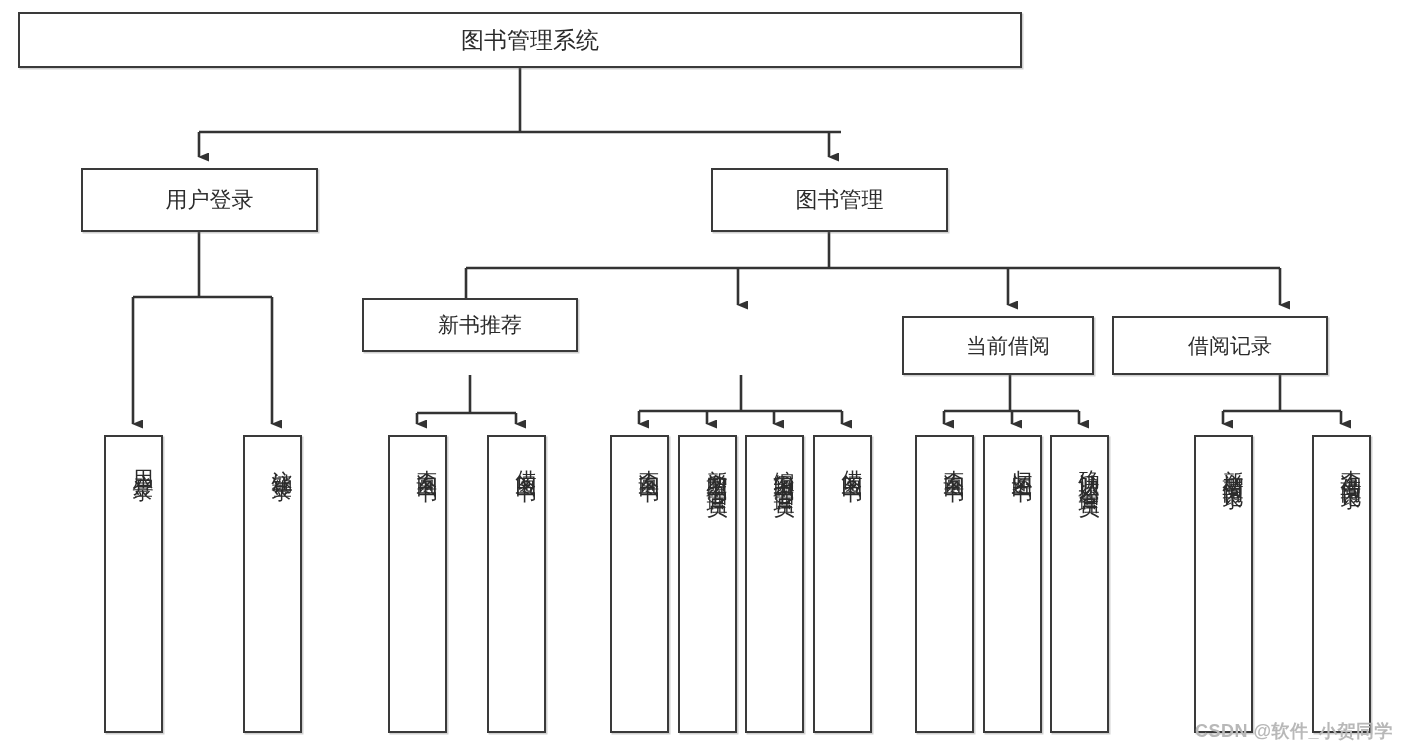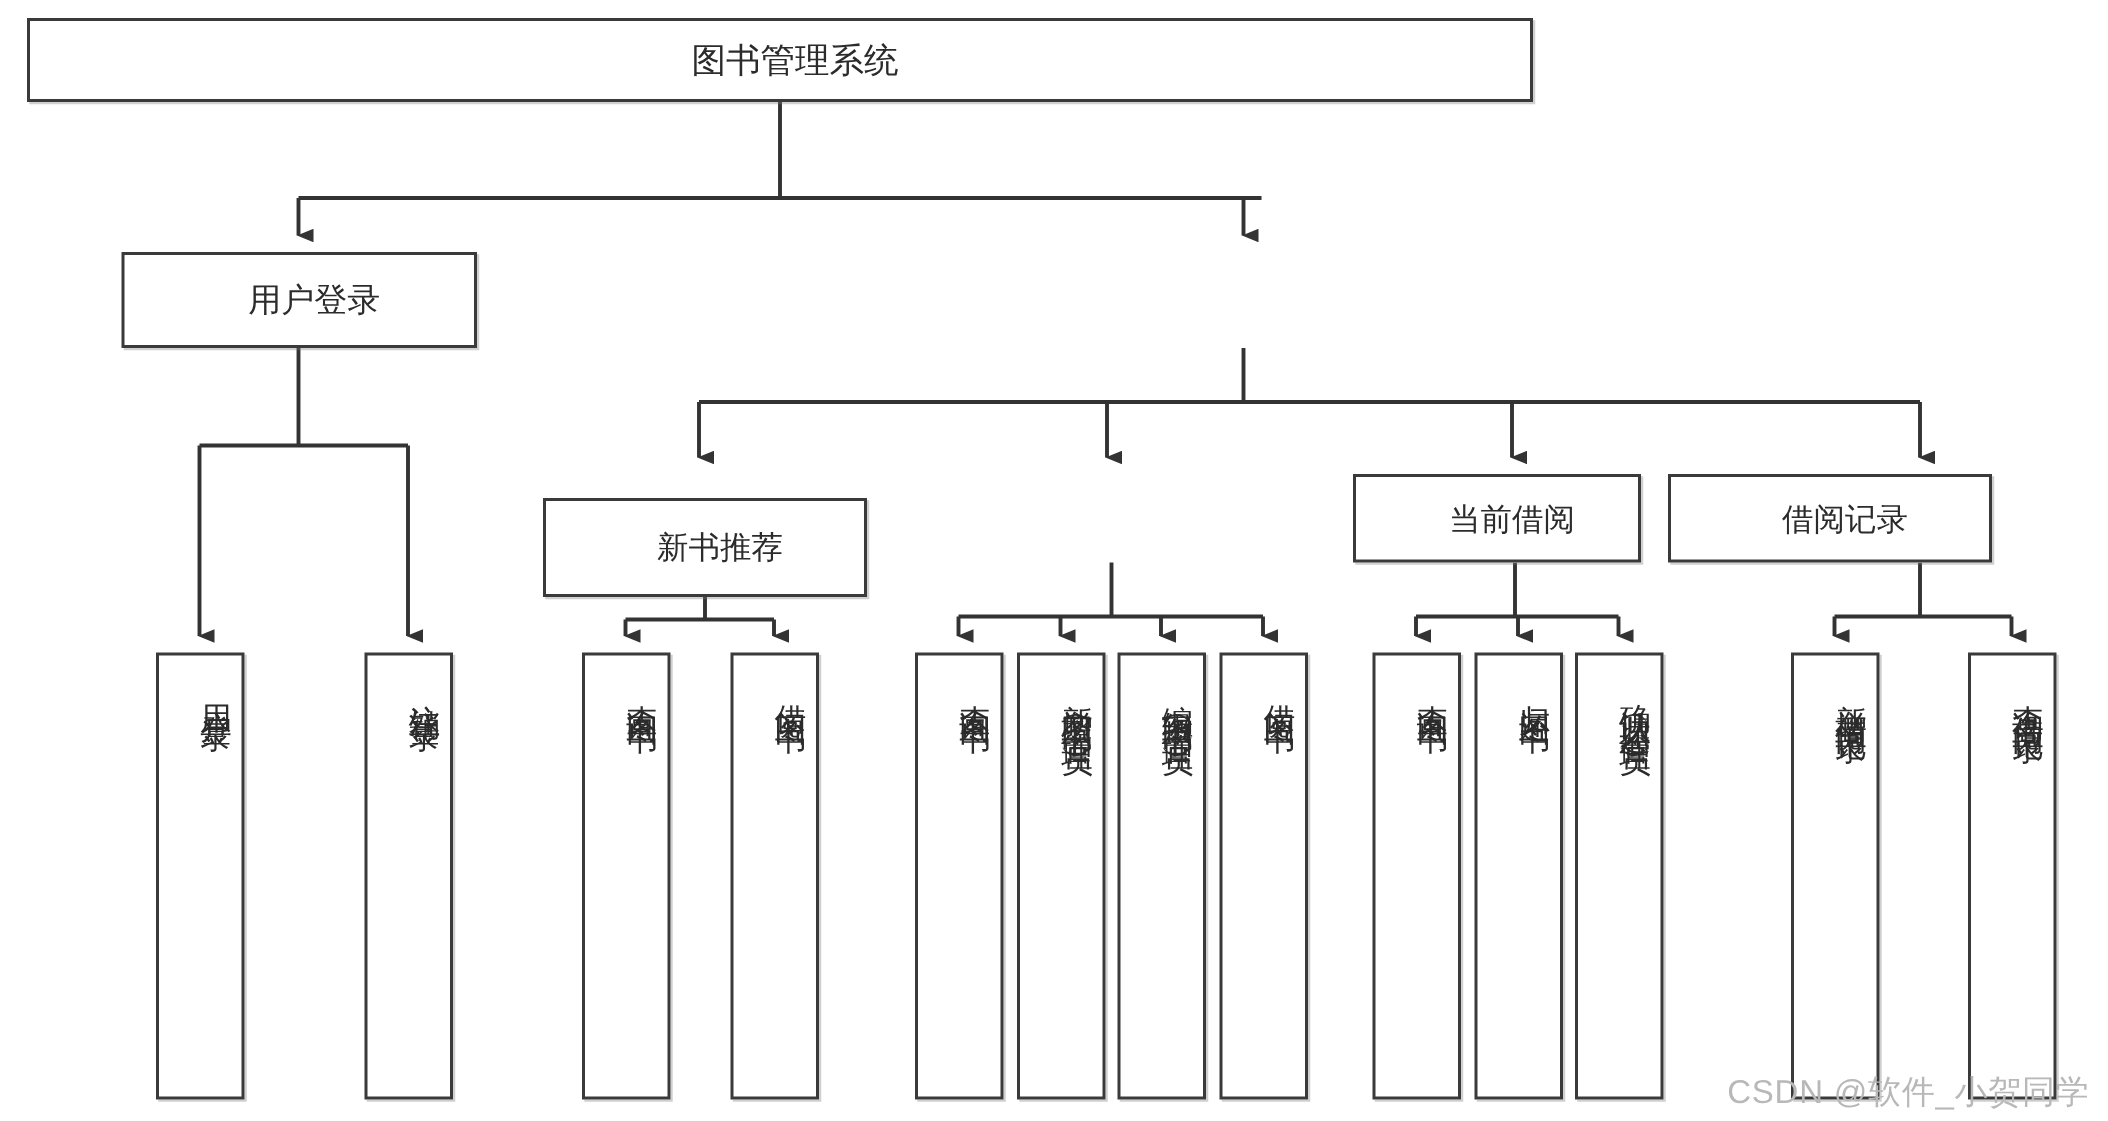--- a/index.html
+++ b/index.html
@@ -57,24 +57,25 @@
     text-orientation: upright;
     letter-spacing: 4px;
     line-height: 1;
     white-space: nowrap;
     text-align: left;
   }
   .watermark {
     position: absolute;
     right: 12px;
     bottom: 4px;
-    font-size: 22px;
+    font-size: 18px;
     color: #b8b8b8;
     letter-spacing: 0.5px;
     white-space: nowrap;
+    font-weight: bold;
   }
 </style>
 </head>
 <body>
 
 <div id="canvas">
 
   <svg class="wires" viewBox="0 0 1405 747" xmlns="http://www.w3.org/2000/svg">
     <defs>
       <marker id="arrow" markerWidth="9" markerHeight="11" refX="4.5" refY="10" orient="auto" markerUnits="userSpaceOnUse">
@@ -125,22 +126,25 @@
     </g>
   </svg>
 
   <div class="node root" style="left:18px; top:12px; width:1004px; height:56px;">
     <span>图书管理系统</span>
   </div>
 
   <div class="node lvl2" style="left:81px; top:168px; width:237px; height:64px;">
     <span>用户登录</span>
   </div>
+  <div class="node lvl2" style="left:711px; top:168px; width:237px; height:64px;">
+    <span>图书管理</span>
+  </div>
 
-  <div class="node lvl3" style="left:362px; top:332px; width:216px; height:66px;">
+  <div class="node lvl3" style="left:362px; top:298px; width:216px; height:54px;">
     <span>新书推荐</span>
   </div>
   <div class="node lvl3" style="left:902px; top:316px; width:192px; height:59px;">
     <span>当前借阅</span>
   </div>
   <div class="node lvl3" style="left:1112px; top:316px; width:216px; height:59px;">
     <span>借阅记录</span>
   </div>
 
   <div class="node leaf" style="left:104px; top:435px; width:59px; height:298px;">

